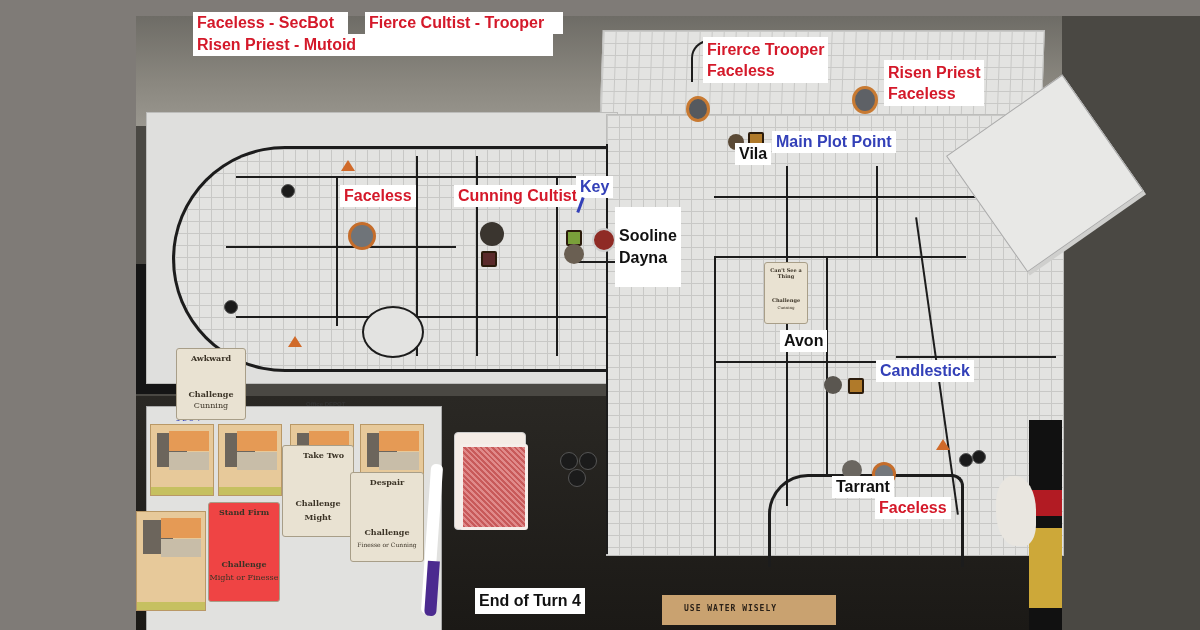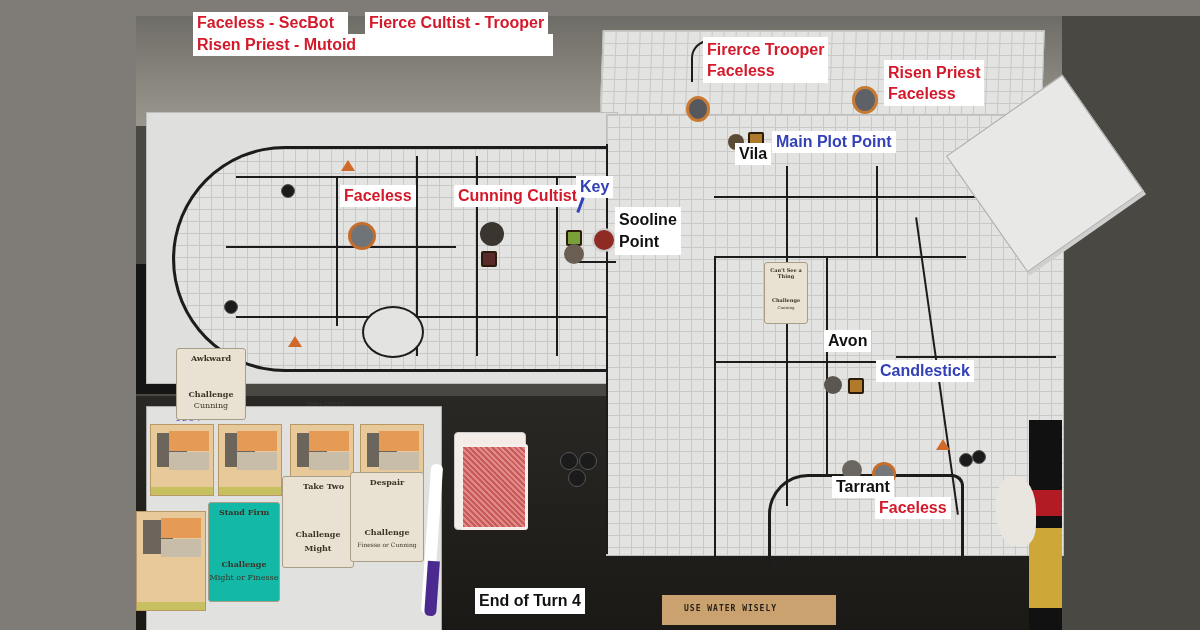--- a/index.html
+++ b/index.html
@@ -138,26 +138,26 @@
       <div class="stats"></div>
       <div class="stats2"></div>
       <div class="foot"></div>
     </div>
 
   <div class="card" style="left:40px;top:332px;width:70px;height:72px;">
     <div class="t">Awkward</div>
     <div class="c" style="top:40px;">Challenge</div>
     <div class="c" style="top:52px;font-weight:normal;">Cunning</div>
   </div>
-  <div class="card" style="left:72px;top:486px;width:72px;height:100px;background:#14b8a6;">
+  <div class="card" style="left:72px;top:486px;width:72px;height:100px;background:#ef4444;">
     <div class="t">Stand Firm</div>
     <div class="c" style="top:56px;">Challenge</div>
     <div class="c" style="top:70px;font-weight:normal;">Might or Finesse</div>
   </div>
-  <div class="card" style="left:146px;top:460px;width:72px;height:92px;padding-left:11px;">
+  <div class="card" style="left:146px;top:429px;width:72px;height:92px;padding-left:11px;">
     <div class="t">Take Two</div>
     <div class="c" style="top:52px;">Challenge</div>
     <div class="c" style="top:66px;font-weight:bold;">Might</div>
   </div>
   <div class="card" style="left:214px;top:456px;width:74px;height:90px;">
     <div class="t">Despair</div>
     <div class="c" style="top:54px;">Challenge</div>
     <div class="c" style="top:68px;font-weight:normal;font-size:6px;">Finesse or Cunning</div>
   </div>
 
@@ -169,43 +169,43 @@
 
   <div class="token" style="left:424px;top:436px;width:16px;height:16px;"></div>
   <div class="token" style="left:443px;top:436px;width:16px;height:16px;"></div>
   <div class="token" style="left:432px;top:453px;width:16px;height:16px;"></div>
 
   <div style="position:absolute;left:526px;top:579px;width:174px;height:30px;background:#c9a270;"></div>
   <div style="position:absolute;left:548px;top:588px;font-family:'DejaVu Sans Mono', monospace;font-size:8px;font-weight:bold;color:#2a2118;letter-spacing:1px;">USE WATER WISELY</div>
 </div>
 
 <div class="label red" style="left:193px;top:12px;padding-right:14px;">Faceless - SecBot</div>
-<div class="label red" style="left:365px;top:12px;padding-right:4px;">Fierce Cultist - Trooper</div>
+<div class="label red" style="left:365px;top:12px;padding-right:19px;">Fierce Cultist - Trooper</div>
 <div class="label red" style="left:193px;top:34px;width:352px;">Risen Priest - Mutoid</div>
 
 <div class="label red" style="left:340px;top:185px;">Faceless</div>
 <div class="label red" style="left:454px;top:185px;">Cunning Cultist</div>
 <div class="label blue" style="left:576px;top:176px;">Key</div>
 <div style="position:absolute;left:579px;top:197px;width:3px;height:16px;background:#3340b8;transform:rotate(20deg);"></div>
-<div class="label black" style="left:615px;top:207px;line-height:22px;padding:2px 4px;">
+<div class="label black" style="left:615px;top:207px;line-height:22px;padding:18px 4px;">
   <div>Sooline</div>
-  <div>Point</div>
+  <div>Dayna</div>
 </div>
 
 <div class="label red" style="left:703px;top:37px;line-height:21px;padding:2px 4px;">
   <div>Firerce Trooper</div>
   <div>Faceless</div>
 </div>
 <div class="label red" style="left:884px;top:60px;line-height:21px;padding:2px 4px;">
   <div>Risen Priest</div>
   <div>Faceless</div>
 </div>
 
 <div class="label black" style="left:720px;top:143px;margin-left:15px;">Vila</div>
 <div class="label blue" style="left:772px;top:131px;">Main Plot Point</div>
 
-<div class="label black" style="left:824px;top:330px;text-align:right;">Avon</div>
+<div class="label black" style="left:780px;top:330px;text-align:right;">Avon</div>
 <div class="label blue" style="left:876px;top:360px;">Candlestick</div>
 
 <div class="label black" style="left:832px;top:476px;">Tarrant</div>
 <div class="label red" style="left:875px;top:497px;">Faceless</div>
 
 <div class="label black" style="left:475px;top:588px;padding:3px 4px;">End of Turn 4</div>
 
 </body></html>

